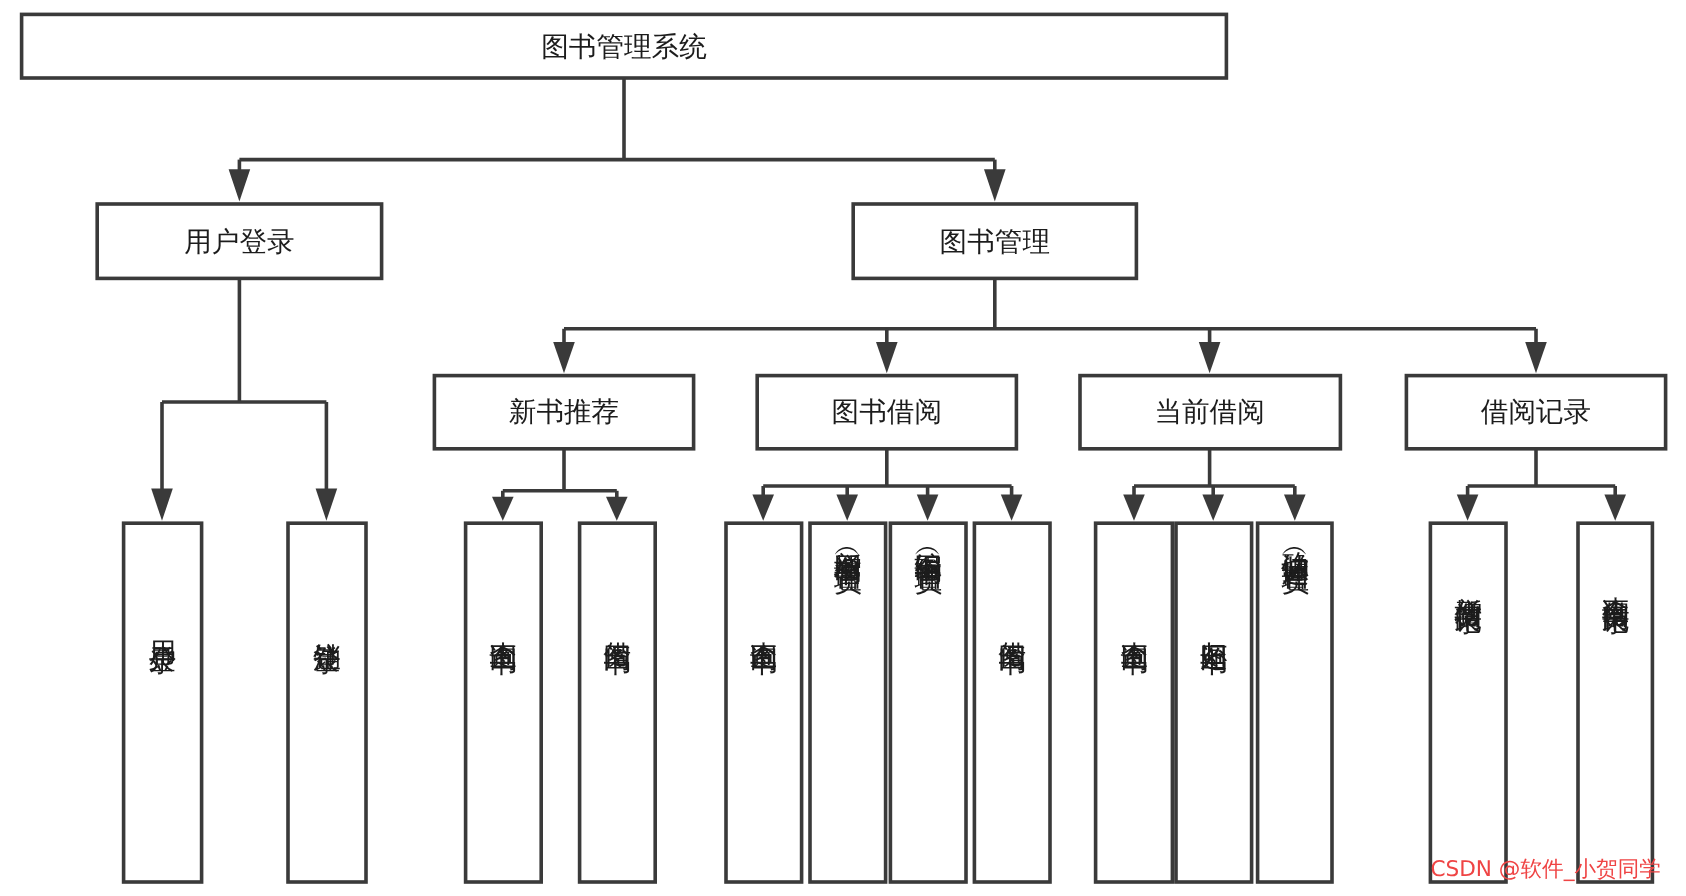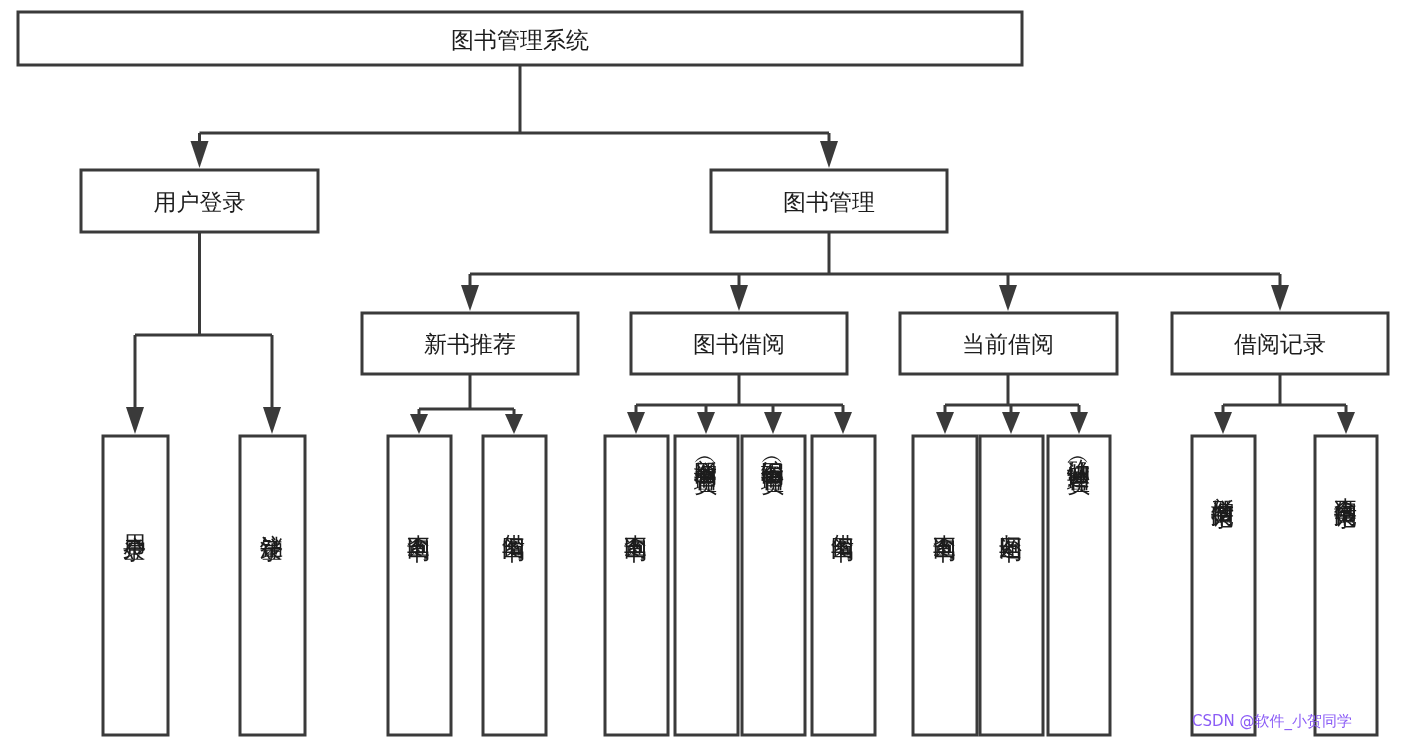--- a/index.html
+++ b/index.html
@@ -50,22 +50,22 @@
     font-family: "DejaVu Sans", "Liberation Sans", sans-serif;
     font-size: 23px;
     fill: #1c1c1c;
     writing-mode: vertical-rl;
     text-orientation: upright;
     letter-spacing: 2px;
   }
   .watermark-text {
     position: absolute;
     font-family: "DejaVu Sans", "Liberation Sans", sans-serif;
-    font-size: 15px;
-    color: #8b5cf6;
+    font-size: 18px;
+    color: #ef4444;
     white-space: nowrap;
     left: 1192px;
     top: 712px;
     pointer-events: none;
   }
 </style>
 </head>
 <body>
 
 <div id="diagram-root">

